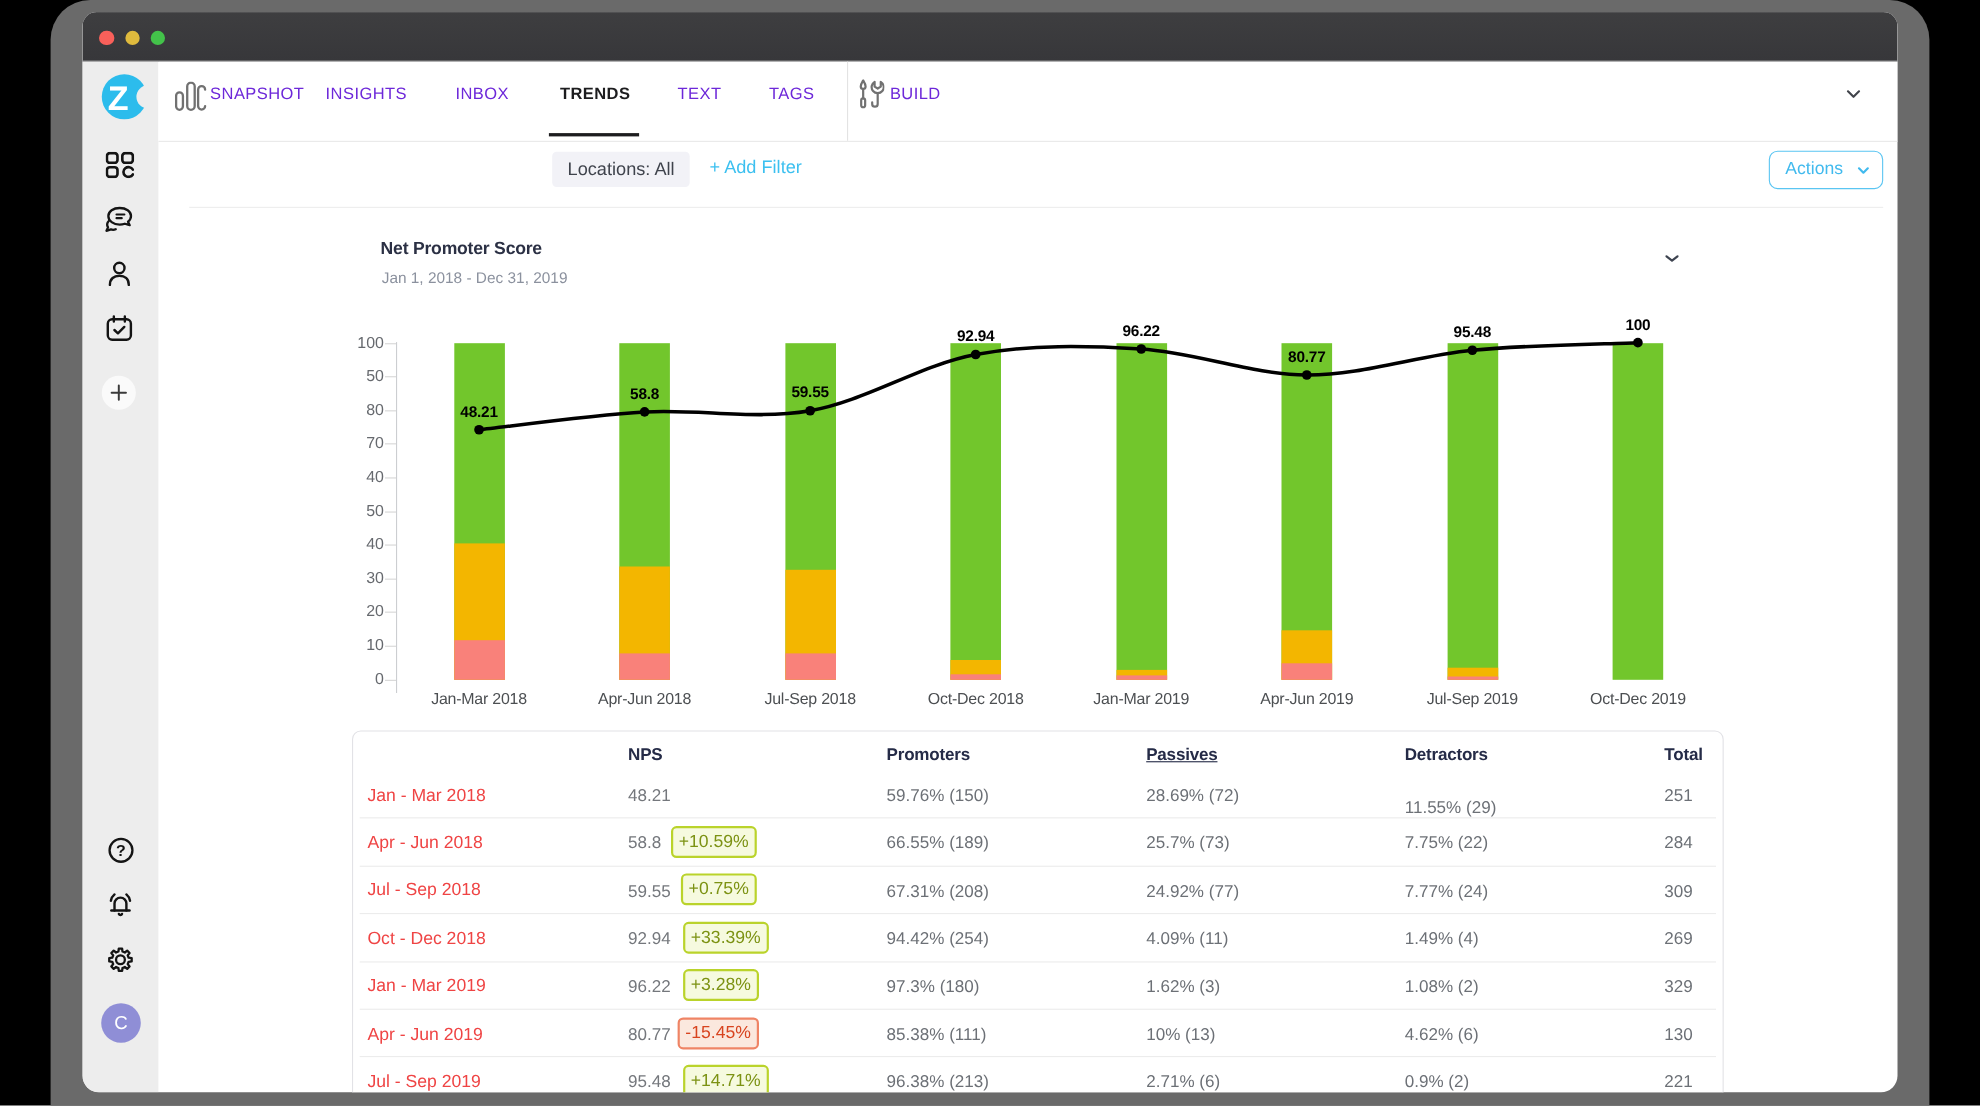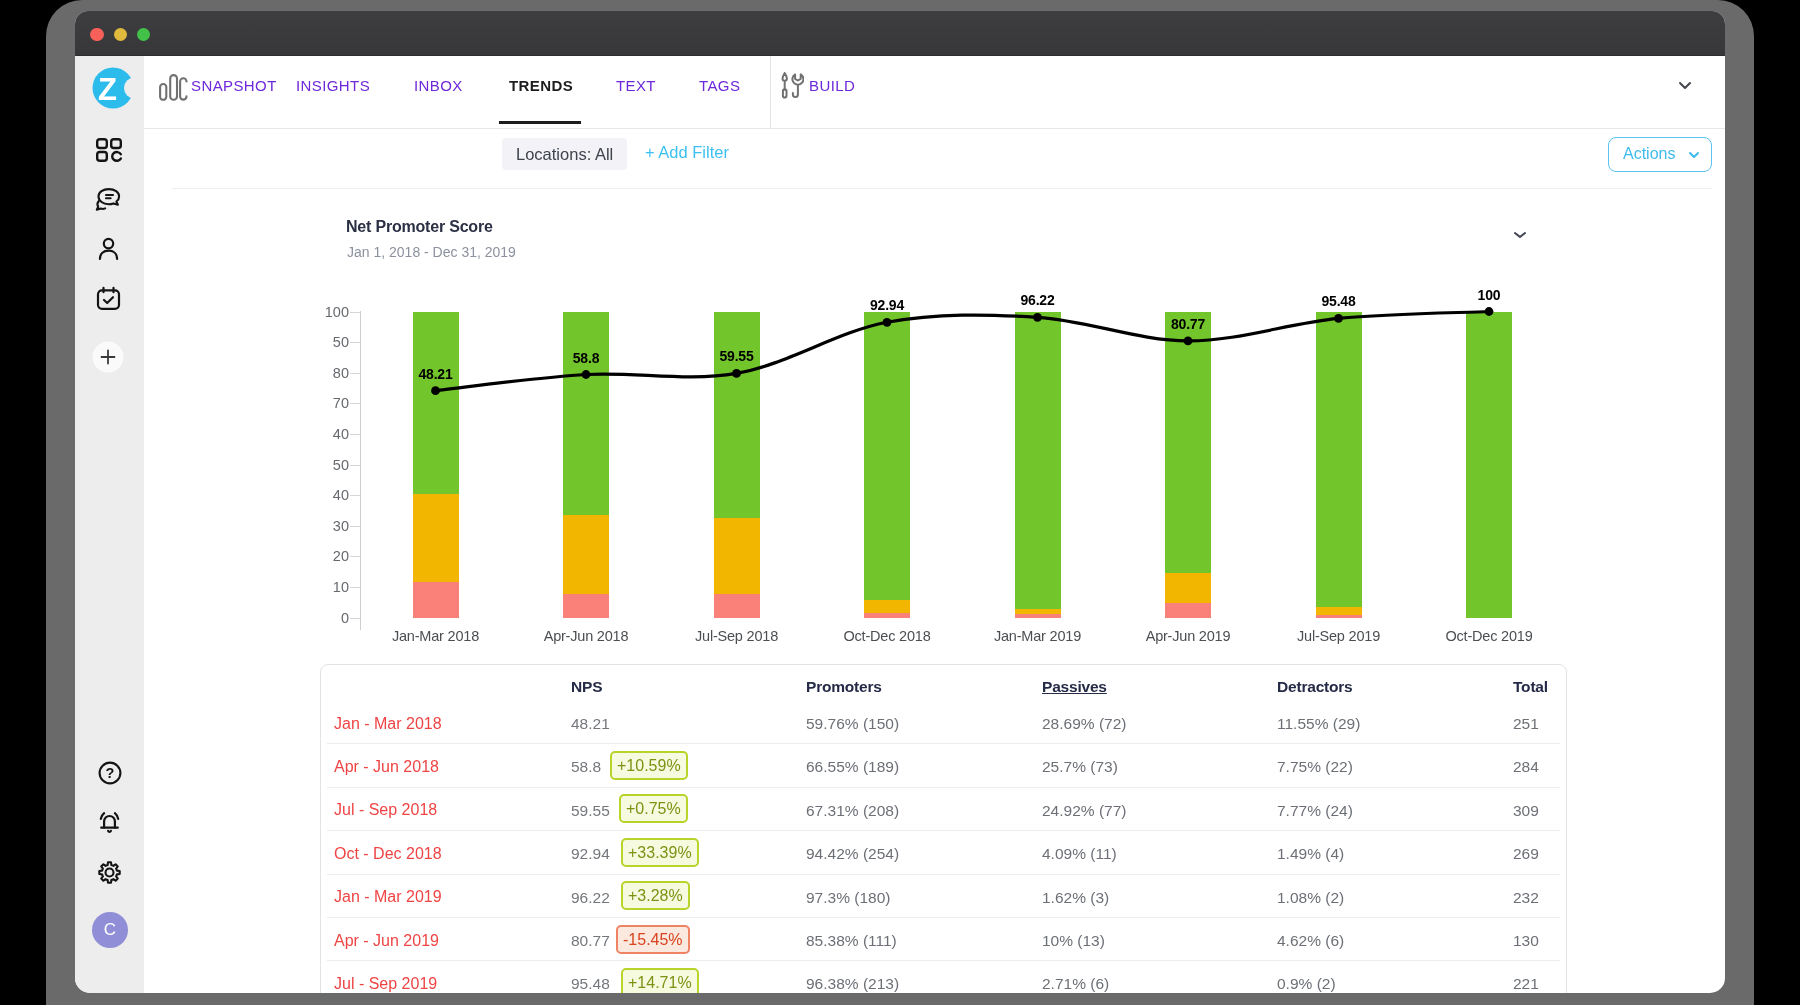--- a/index.html
+++ b/index.html
@@ -273,21 +273,21 @@
 <div class="th" style="left:250px;">NPS</div>
 <div class="th" style="left:485px;">Promoters</div>
 <div class="th" style="left:721px;text-decoration:underline;">Passives</div>
 <div class="th" style="left:956px;">Detractors</div>
 <div class="th" style="left:1192px;">Total</div>
 <div class="trow" style="top:35.0px;">
           <div class="tq">Jan - Mar 2018</div>
           <div class="td" style="left:250px;color:#74777c;">48.21</div>
           <div class="td" style="left:485px;">59.76% (150)</div>
           <div class="td" style="left:721px;">28.69% (72)</div>
-          <div class="td" style="left:956px;">11.55% (29)</div>
+          <div class="td" style="left:956px;margin-top:11px;">11.55% (29)</div>
           <div class="td" style="left:1192px;">251</div>
           <div class="rsep" style="top:43.4px;"></div>
         </div>
         <div class="trow" style="top:78.4px;">
           <div class="tq">Apr - Jun 2018</div>
           <div class="td" style="left:250px;color:#74777c;">58.8</div>
           <div class="badge bg-up" style="left:289px;">+10.59%</div>
           <div class="td" style="left:485px;">66.55% (189)</div>
           <div class="td" style="left:721px;">25.7% (73)</div>
           <div class="td" style="left:956px;">7.75% (22)</div>
@@ -314,21 +314,21 @@
           <div class="td" style="left:1192px;">269</div>
           <div class="rsep" style="top:43.4px;"></div>
         </div>
         <div class="trow" style="top:208.6px;">
           <div class="tq">Jan - Mar 2019</div>
           <div class="td" style="left:250px;color:#74777c;">96.22</div>
           <div class="badge bg-up" style="left:300px;">+3.28%</div>
           <div class="td" style="left:485px;">97.3% (180)</div>
           <div class="td" style="left:721px;">1.62% (3)</div>
           <div class="td" style="left:956px;">1.08% (2)</div>
-          <div class="td" style="left:1192px;">232</div>
+          <div class="td" style="left:1192px;">329</div>
           <div class="rsep" style="top:43.4px;"></div>
         </div>
         <div class="trow" style="top:252.0px;">
           <div class="tq">Apr - Jun 2019</div>
           <div class="td" style="left:250px;color:#74777c;">80.77</div>
           <div class="badge bg-dn" style="left:295px;">-15.45%</div>
           <div class="td" style="left:485px;">85.38% (111)</div>
           <div class="td" style="left:721px;">10% (13)</div>
           <div class="td" style="left:956px;">4.62% (6)</div>
           <div class="td" style="left:1192px;">130</div>

